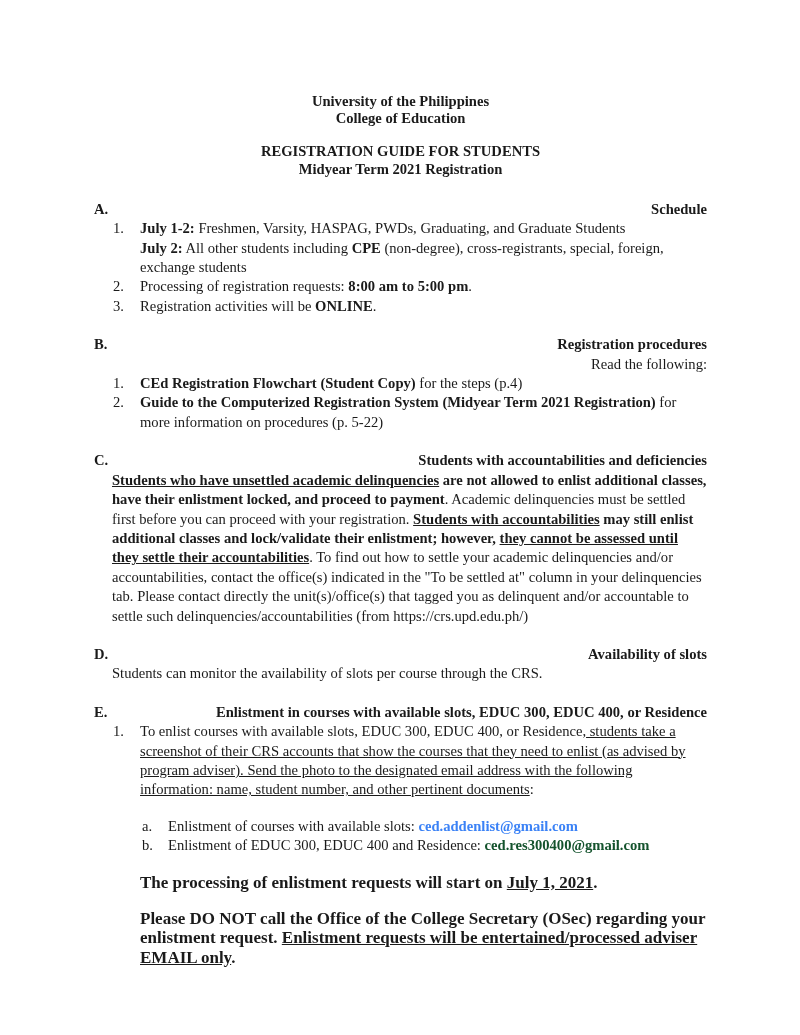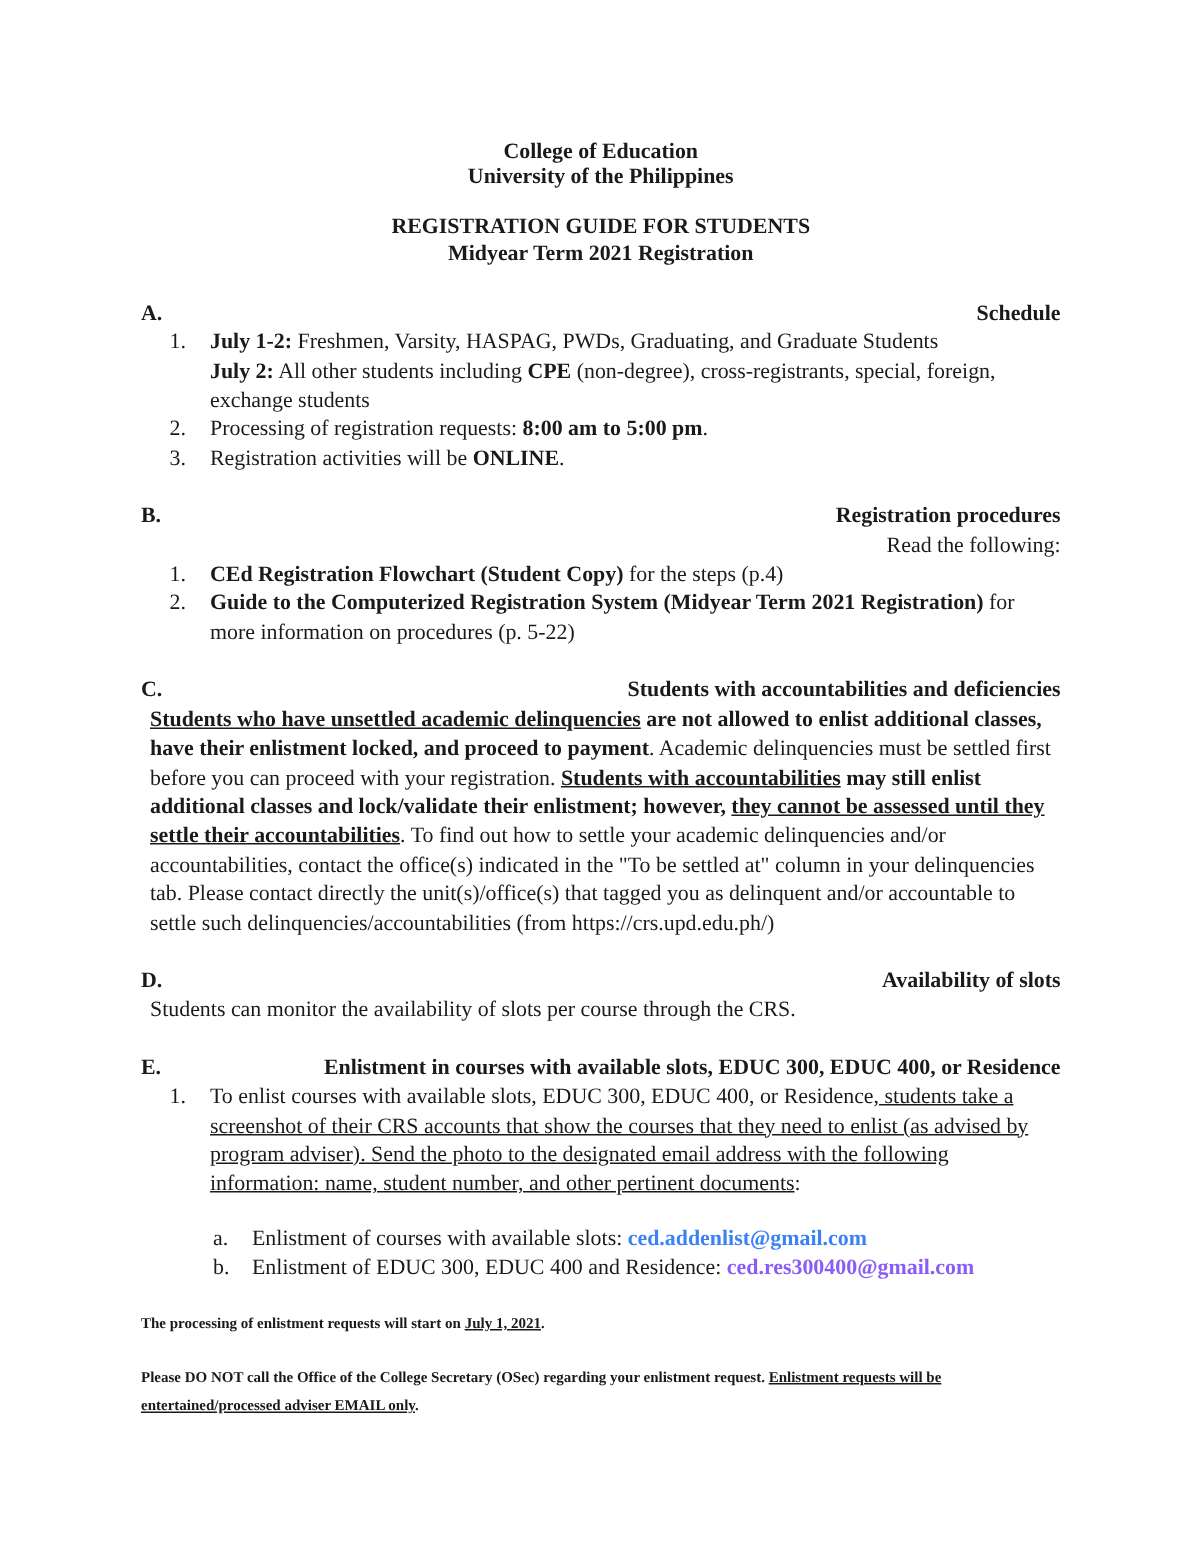--- a/index.html
+++ b/index.html
@@ -54,21 +54,21 @@
     flex: 1 1 auto;
     text-align: right;
   }
   .sec-sub {
     margin-left: 18px;
     font-size: 14.6px;
     line-height: 19.4px;
     text-align: right;
   }
   .sec-body {
-    margin-left: 6px;
+    margin-left: 18px;
     font-size: 14.6px;
     line-height: 19.4px;
     text-align: left;
   }
   ol.numlist, ol.alphalist {
     list-style: none;
     margin: 0;
     padding: 0;
   }
   .li {
@@ -88,40 +88,41 @@
     margin-left: 48px;
   }
   ol.alphalist > .li .marker {
     width: 26px;
     flex: 0 0 26px;
   }
   .li-text {
     flex: 1 1 auto;
   }
   .indent-para {
-    font-size: 10px;
+    margin-left: 46px;
+    font-size: 17px;
     line-height: 19.4px;
     font-weight: bold;
   }
   .gap-md { height: 17px; }
   b, .b { font-weight: bold; }
   u, .u { text-decoration: underline; }
   .bu { font-weight: bold; text-decoration: underline; }
   .link {
     font-weight: bold;
   }
 </style>
 </head>
 <body>
 
 <div class="page">
 
   <div class="doc-title">
+    <div>University of the Philippines</div>
     <div>College of Education</div>
-    <div>University of the Philippines</div>
     <div class="title-gap"></div>
     <div>REGISTRATION GUIDE FOR STUDENTS</div>
     <div>Midyear Term 2021 Registration</div>
   </div>
 
   <div id="sections-root">
       <div class="section first">
         <div class="sec-head">
           <span class="sec-letter">A.</span>
           <span class="sec-head-text">Schedule</span>
@@ -184,21 +185,21 @@
           </li>
         </ol>
         <div class="gap-md"></div>
         <ol class="alphalist">
           <li class="li">
             <span class="marker">a.</span>
             <span class="li-text"><span>Enlistment of courses with available slots: </span><span class="link" style="color: #3b82f6;">ced.addenlist@gmail.com</span></span>
           </li>
           <li class="li">
             <span class="marker">b.</span>
-            <span class="li-text"><span>Enlistment of EDUC 300, EDUC 400 and Residence: </span><span class="link" style="color: #8b5cf6; margin-top: 28px;">ced.res300400@gmail.com</span></span>
+            <span class="li-text"><span>Enlistment of EDUC 300, EDUC 400 and Residence: </span><span class="link" style="color: #14532d; margin-top: 28px;">ced.res300400@gmail.com</span></span>
           </li>
         </ol>
         <div class="gap-md"></div>
         <div class="indent-para"><span class="b">The processing of enlistment requests will start on </span><span class="bu">July 1, 2021</span><span class="b">.</span></div>
         <div class="gap-md"></div>
         <div class="indent-para"><span class="b">Please DO NOT call the Office of the College Secretary (OSec) regarding your enlistment request. </span><span class="bu">Enlistment requests will be entertained/processed adviser EMAIL only</span><span class="b">.</span></div>
       </div>
     </div>
 
 </div>

